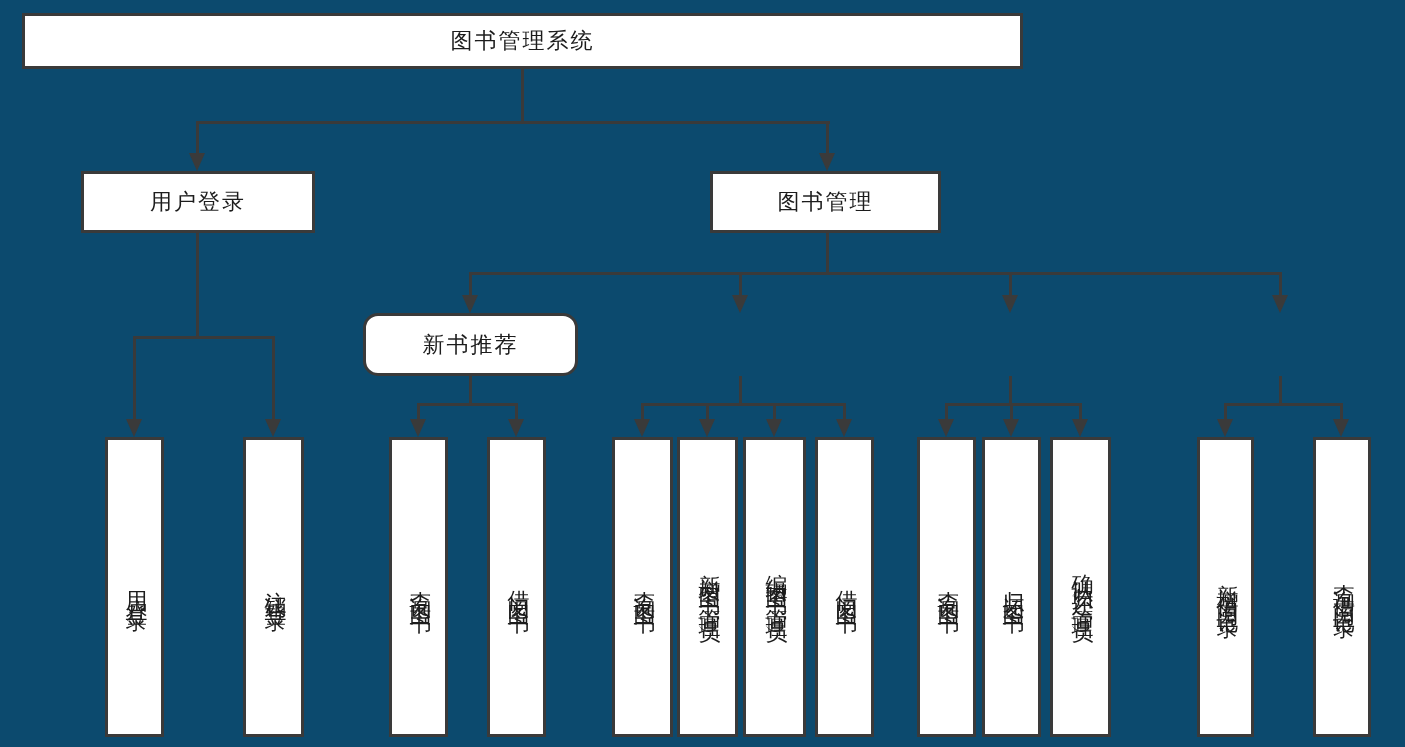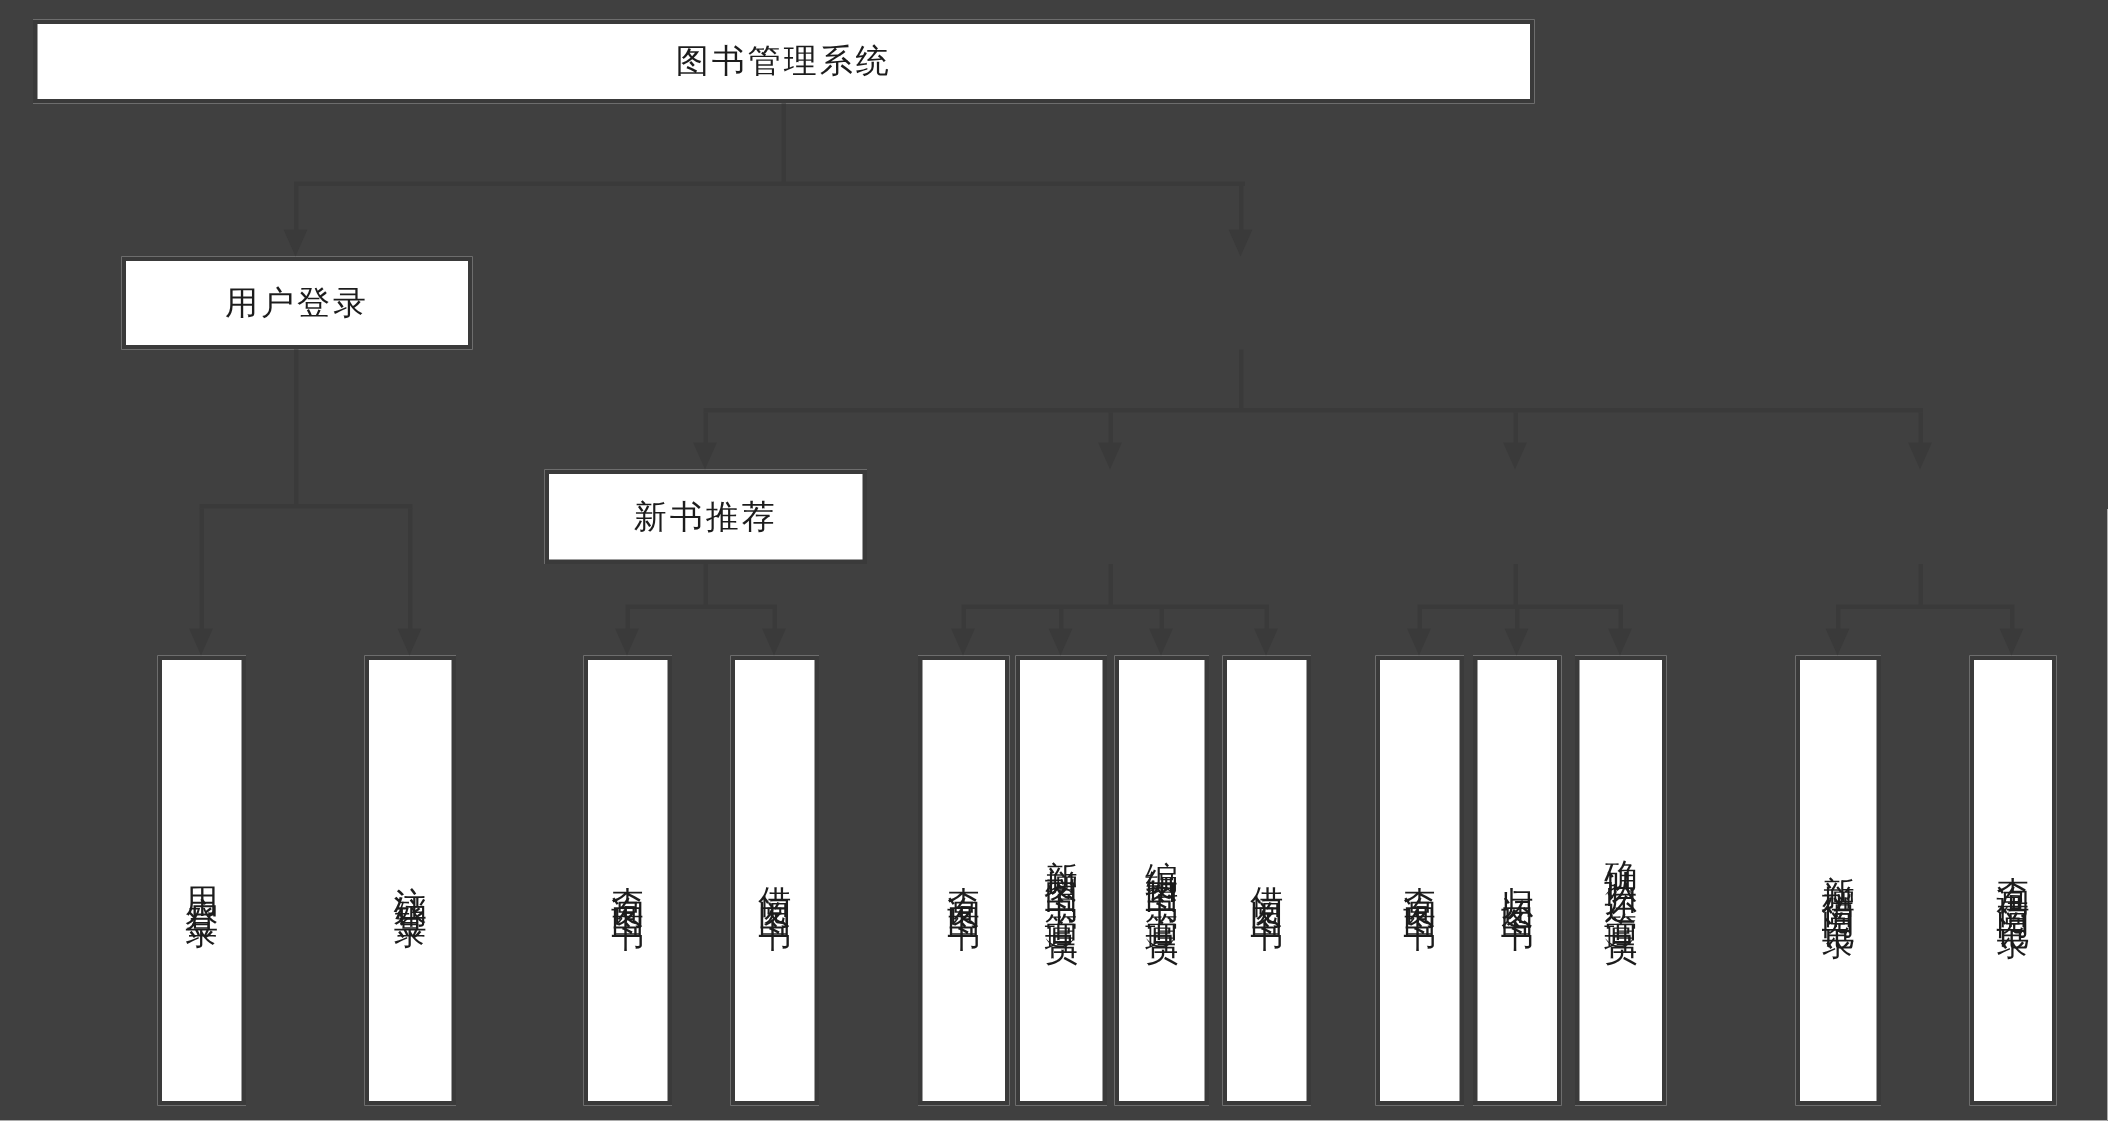--- a/index.html
+++ b/index.html
@@ -1,18 +1,18 @@
 <!DOCTYPE html>
 <html><head>
 <meta charset="utf-8">
 <style>
   html,body { margin:0; padding:0; background:#ffffff; }
   #canvas {
-    position:relative; width:1405px; height:747px; background:#404040;
-    font-family:Liberation Serif, serif; overflow:hidden;
+    position:relative; width:1405px; height:747px; background:#0c4a6e;
+    font-family:Liberation Mono, monospace; overflow:hidden;
   }
   .box {
     position:absolute; box-sizing:border-box; background:#ffffff;
     border:3px solid #3a3a3a; display:flex; align-items:center; justify-content:center;
     color:#1c1c1c; font-size:22px; letter-spacing:2px; text-align:center;
   }
   .vbox {
     writing-mode:vertical-rl; text-orientation:mixed;
     letter-spacing:7px; line-height:1; font-size:22px;
   }
@@ -28,22 +28,23 @@
   }
 </style>
 </head>
 <body>
 
 <div id="canvas">
 
   <div class="box" style="left:22px; top:13px; width:1001px; height:56px;">图书管理系统</div>
 
   <div class="box" style="left:81px; top:171px; width:234px; height:62px;">用户登录</div>
+  <div class="box" style="left:710px; top:171px; width:231px; height:62px;">图书管理</div>
 
-  <div class="box" style="left:363px; top:313px; width:215px; height:63px;">新书推荐</div>
+  <div class="box" style="left:363px; top:313px; width:215px; height:63px;border-radius:15px;">新书推荐</div>
 
   <div class="box vbox" style="left:105px; top:437px; width:59px; height:300px;">用户登录</div>
   <div class="box vbox" style="left:243px; top:437px; width:61px; height:300px;">注销登录</div>
 
   <div class="box vbox" style="left:389px; top:437px; width:59px; height:300px;">查询图书</div>
   <div class="box vbox" style="left:487px; top:437px; width:59px; height:300px;">借阅图书</div>
 
   <div class="box vbox" style="left:612px; top:437px; width:61px; height:300px;">查询图书</div>
   <div class="box vbox" style="left:677px; top:437px; width:61px; height:300px;">新增图书（管理员）</div>
   <div class="box vbox" style="left:743px; top:437px; width:63px; height:300px;">编辑图书（管理员）</div>

